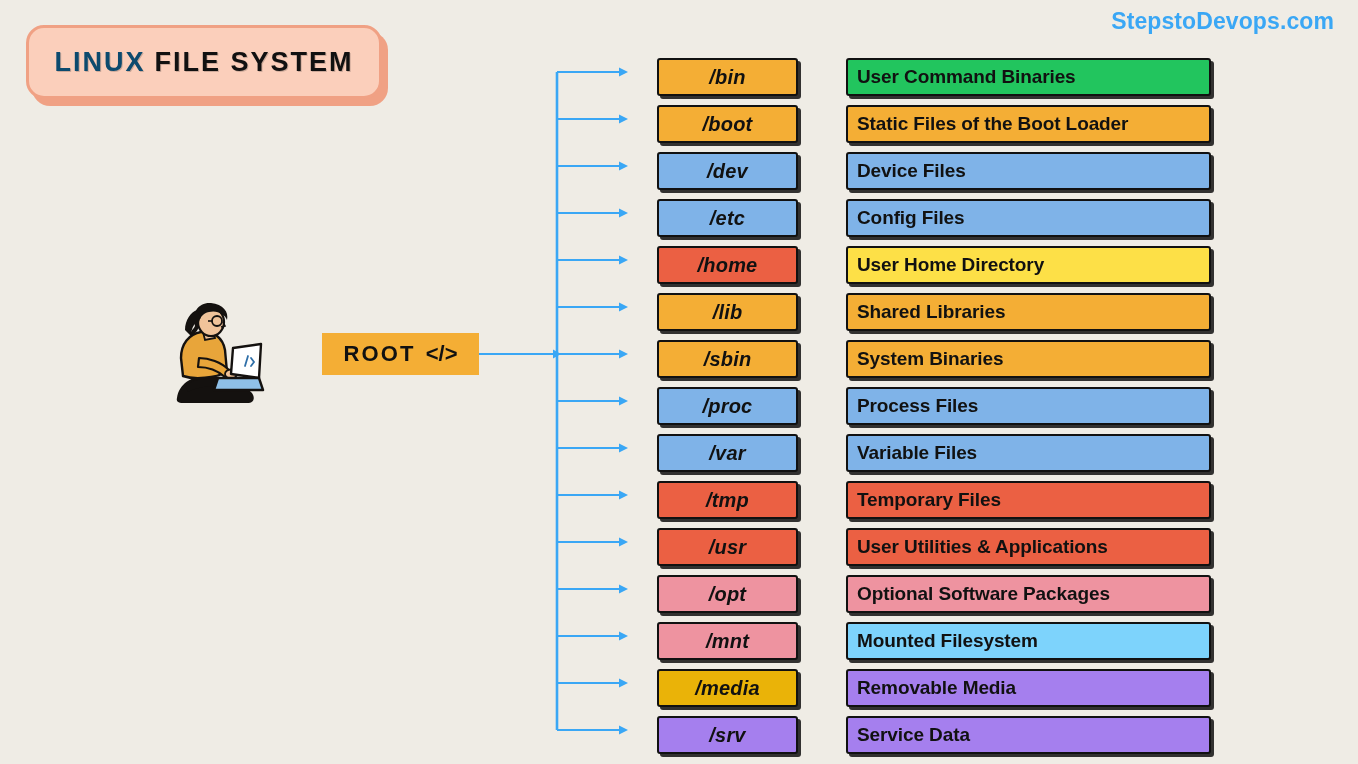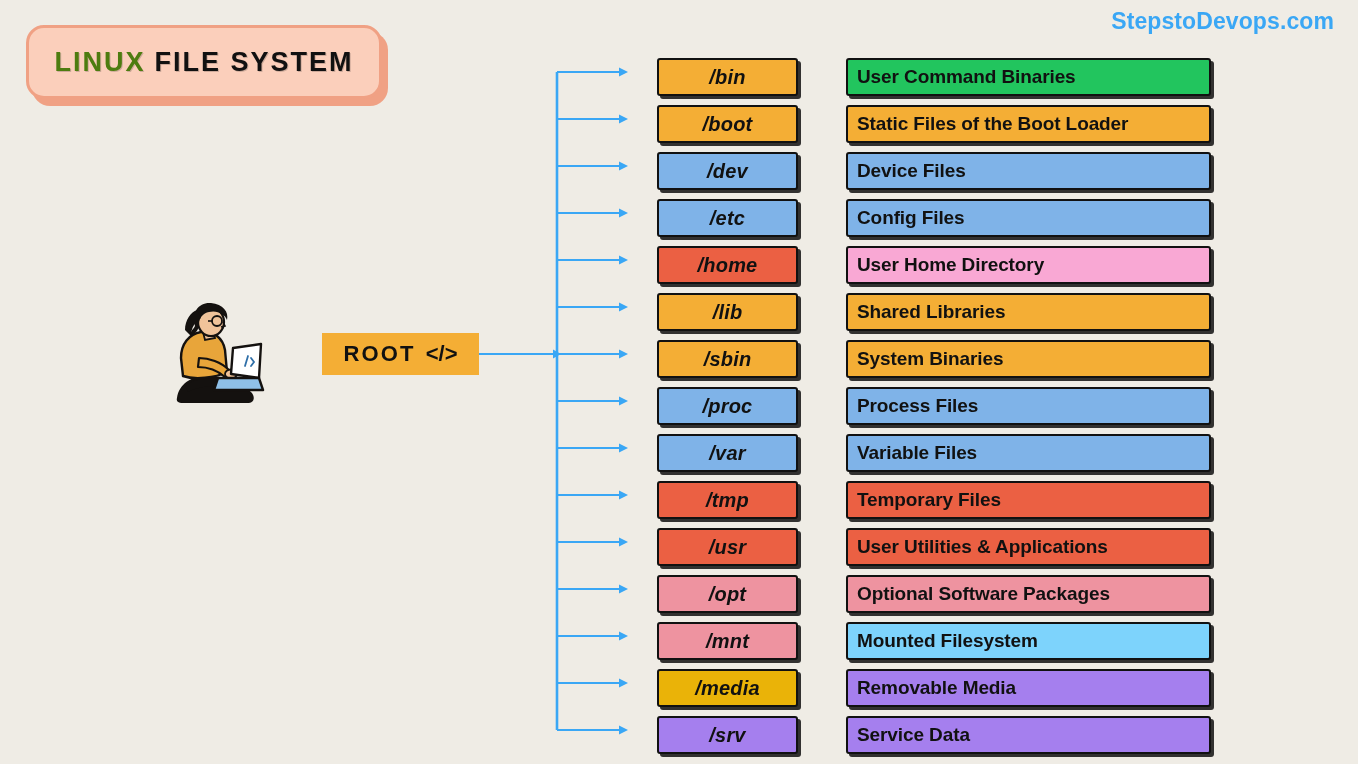--- a/index.html
+++ b/index.html
@@ -31,21 +31,21 @@
     align-items: center;
     justify-content: center;
   }
   #title-badge .tt {
     font-size: 27px;
     font-weight: bold;
     letter-spacing: 2.0px;
     white-space: nowrap;
     text-shadow: 1px 1px 0 rgba(0,0,0,0.18);
   }
-  #title-badge .tt.blue { color: #4d7c0f; margin-right: 9px; }
+  #title-badge .tt.blue { color: #0c4a6e; margin-right: 9px; }
   #title-badge .tt.dark { color: #111111; }
 
   
   #watermark {
     position: absolute;
     right: 24px;
     top: 8px;
     font-size: 23px;
     font-weight: bold;
     color: #3aa7f5;
@@ -267,21 +267,21 @@
         <span class="dir-label">/etc</span>
       </div>
       <div class="desc-box" style="background: rgb(127, 179, 232);">
         <span class="desc-label">Config Files</span>
       </div>
     </div>
     <div class="row" style="top: 246px;">
       <div class="dir-box" style="background: rgb(235, 96, 67);">
         <span class="dir-label">/home</span>
       </div>
-      <div class="desc-box" style="background: #f9a8d4;">
+      <div class="desc-box" style="background: #fde047;">
         <span class="desc-label">User Home Directory</span>
       </div>
     </div>
     <div class="row" style="top: 293px;">
       <div class="dir-box" style="background: rgb(244, 174, 53);">
         <span class="dir-label">/lib</span>
       </div>
       <div class="desc-box" style="background: rgb(244, 174, 53);">
         <span class="desc-label">Shared Libraries</span>
       </div>

